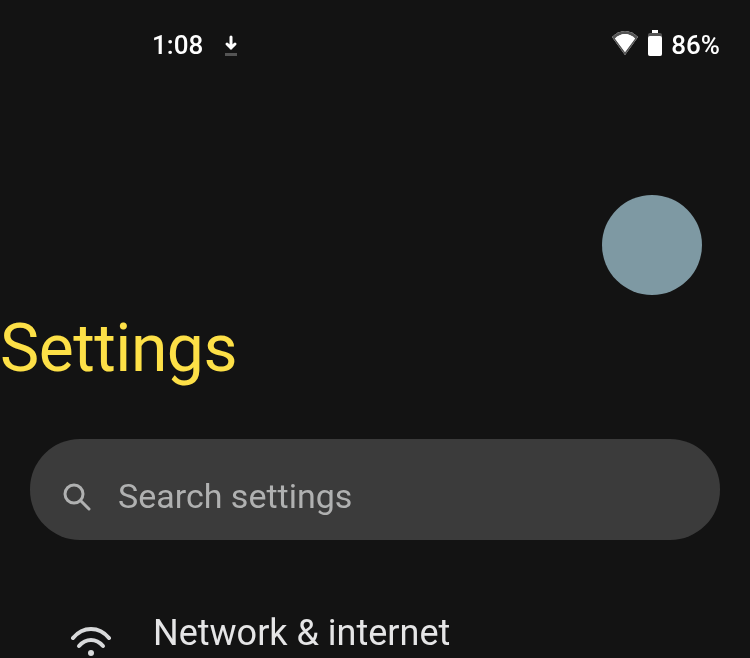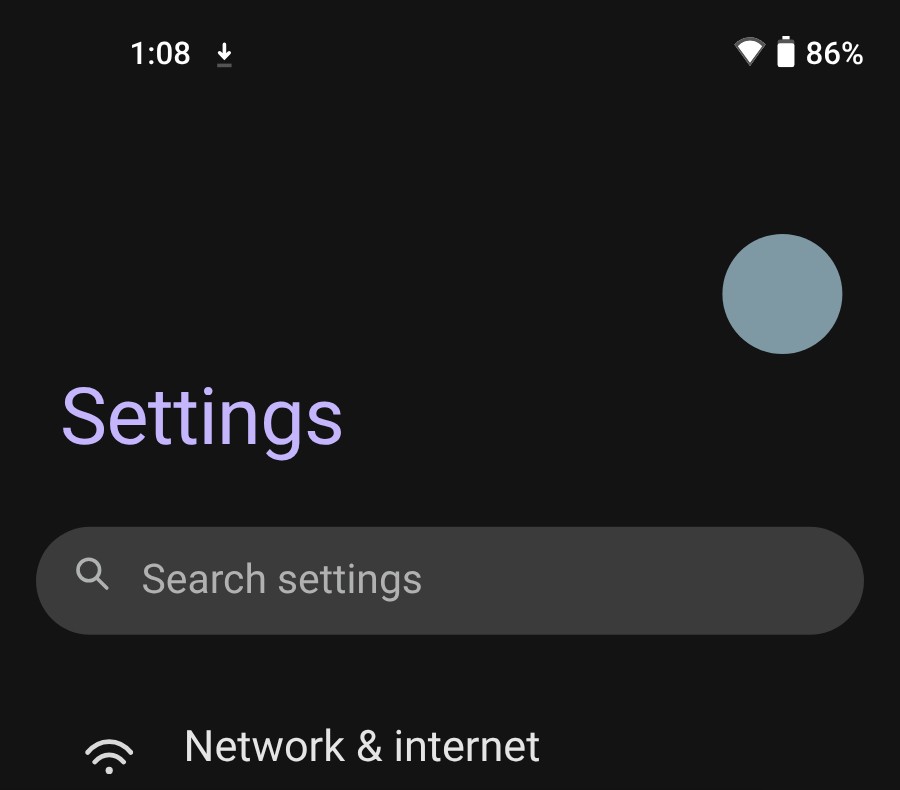--- a/index.html
+++ b/index.html
@@ -27,20 +27,21 @@
     .status-left {
       display: flex;
       align-items: center;
       gap: 18px;
       padding-left: 78px;
     }
     .status-time {
       color: #ffffff;
       font-size: 26px;
       font-weight: 500;
+      margin-left: 44px;
     }
     .download-icon {
       display: flex;
       flex-direction: column;
       align-items: center;
       margin-top: 2px;
     }
     .download-icon svg {
       width: 20px;
       height: 22px;
@@ -70,37 +71,36 @@
       top: 195px;
       right: 48px;
       width: 100px;
       height: 100px;
       border-radius: 50%;
       background: #7e99a3;
     }
     
     
     .page-title {
-      color: #c4b5fd;
+      color: #fde047;
       font-size: 66px;
       font-weight: 400;
-      padding-left: 50px;
       margin-top: 240px;
       letter-spacing: -0.5px;
     }
     
     
     .search-bar {
       display: flex;
-      align-items: flex-start;
+      align-items: flex-end;
       background: #3b3b3b;
       border-radius: 50px;
       margin: 52px 30px 0 30px;
       padding: 24px 32px;
-      height: 90px;
+      height: 101px;
     }
     .search-icon {
       width: 30px;
       height: 30px;
       margin-right: 26px;
       flex-shrink: 0;
     }
     .search-placeholder {
       color: #b0b1b1;
       font-size: 34px;

